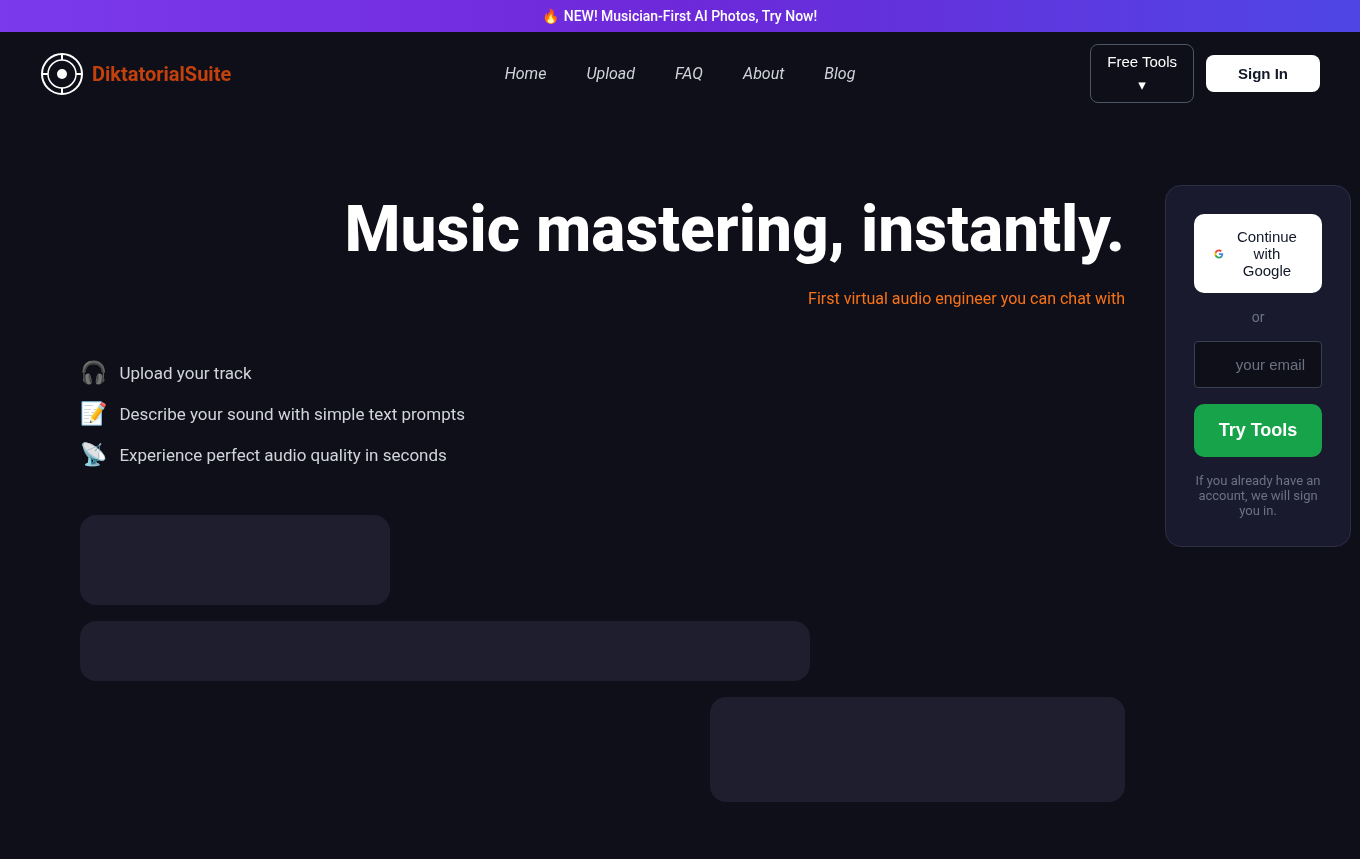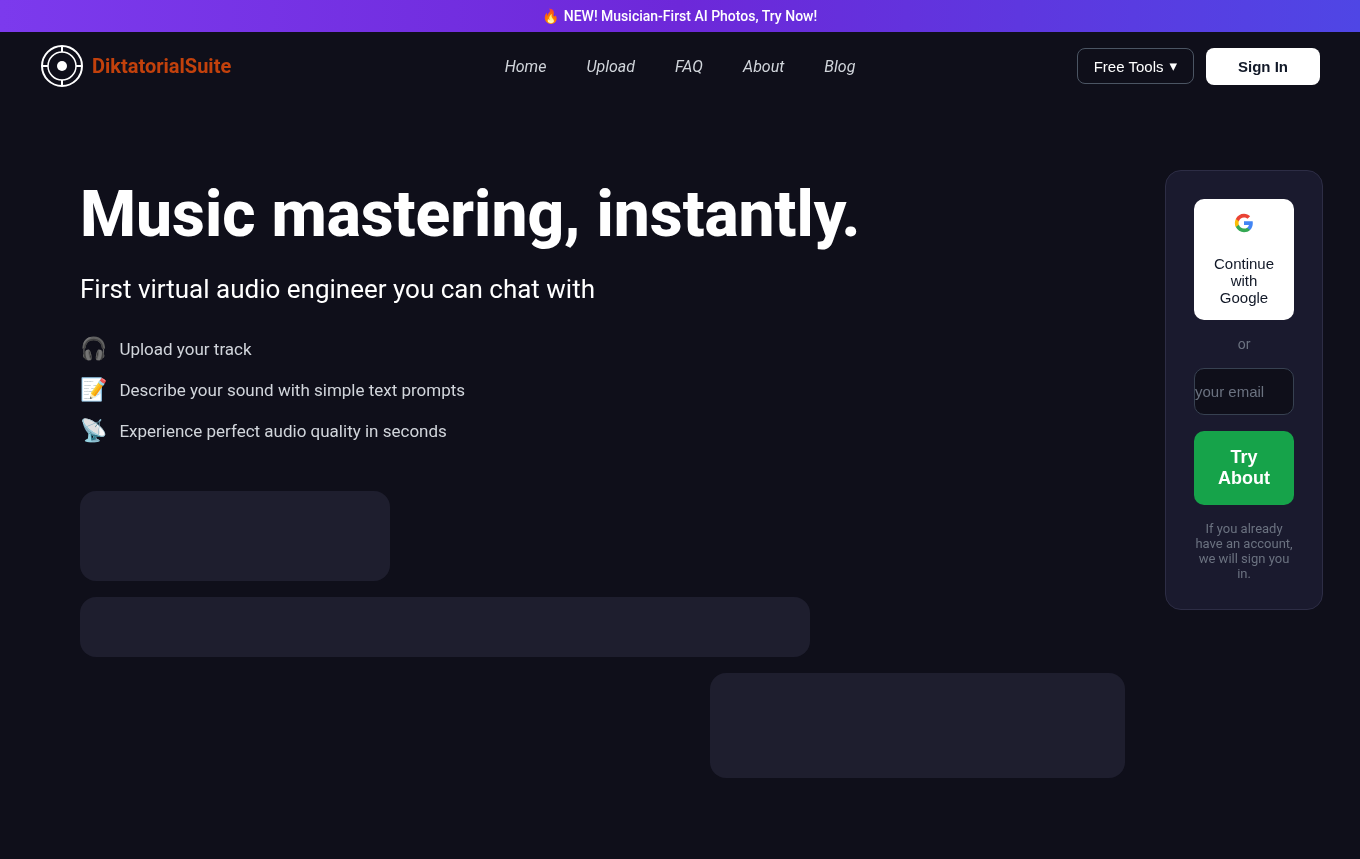--- a/index.html
+++ b/index.html
@@ -85,20 +85,21 @@
       background: transparent;
       border: 1px solid #4b5563;
       color: white;
       padding: 8px 16px;
       border-radius: 8px;
       font-size: 15px;
       cursor: pointer;
       display: flex;
       align-items: center;
       gap: 6px;
+      flex-direction: column;
     }
 
     .sign-in-btn {
       background: white;
       color: #111827;
       border: none;
       padding: 10px 32px;
       border-radius: 8px;
       font-size: 15px;
       font-weight: 600;
@@ -109,34 +110,35 @@
     .main-content {
       display: flex;
       padding: 60px 80px 40px 80px;
       gap: 40px;
       min-height: 700px;
     }
 
     .hero-section {
       flex: 1;
       padding-top: 20px;
+      text-align: right;
     }
 
     .hero-title {
       font-size: 64px;
       font-weight: 800;
       line-height: 1.1;
       color: white;
       margin-bottom: 24px;
     }
 
     .hero-subtitle {
-      font-size: 26px;
-      color: #ffffff;
-      margin-bottom: 32px;
+      font-size: 16px;
+      color: #f97316;
+      margin-bottom: 52px;
       font-weight: 400;
     }
 
     .feature-list {
       display: flex;
       flex-direction: column;
       gap: 16px;
       margin-bottom: 48px;
     }
 
@@ -193,54 +195,54 @@
       flex-direction: column;
       gap: 16px;
       height: fit-content;
       margin-top: 10px;
     }
 
     .google-btn {
       display: flex;
       align-items: center;
       justify-content: center;
-      gap: 22px;
+      gap: 8px;
       background: white;
       color: #111827;
       border: none;
       padding: 14px 20px;
       border-radius: 10px;
       font-size: 15px;
       font-weight: 500;
       cursor: pointer;
       width: 100%;
-      flex-direction: column;
     }
 
     .google-icon {
       width: 20px;
       height: 20px;
     }
 
     .divider {
       text-align: center;
       color: #6b7280;
       font-size: 14px;
       position: relative;
     }
 
     .email-input {
       width: 100%;
       background: #0f0f1a;
       border: 1px solid #374151;
       color: #9ca3af;
-      padding: 14px 0;
-      border-radius: 10px;
+      padding: 14px 16px;
+      border-radius: 4px;
       font-size: 15px;
       outline: none;
+      text-align: right;
     }
 
     .email-input::placeholder {
       color: #6b7280;
     }
 
     .try-free-btn {
       width: 100%;
       background: #16a34a;
       color: white;
@@ -334,17 +336,17 @@
       </svg>
       <span>Continue with Google</span>
     </button>
 
     <div class="divider">
       <span>or</span>
     </div>
 
     <input class="email-input" type="email" placeholder="your email" style="">
 
-    <button class="try-free-btn">Try About</button>
+    <button class="try-free-btn">Try Tools</button>
 
     <p class="auth-note">If you already have an account, we will sign you in.</p>
   </div>
 </div>
 
 </body></html>

